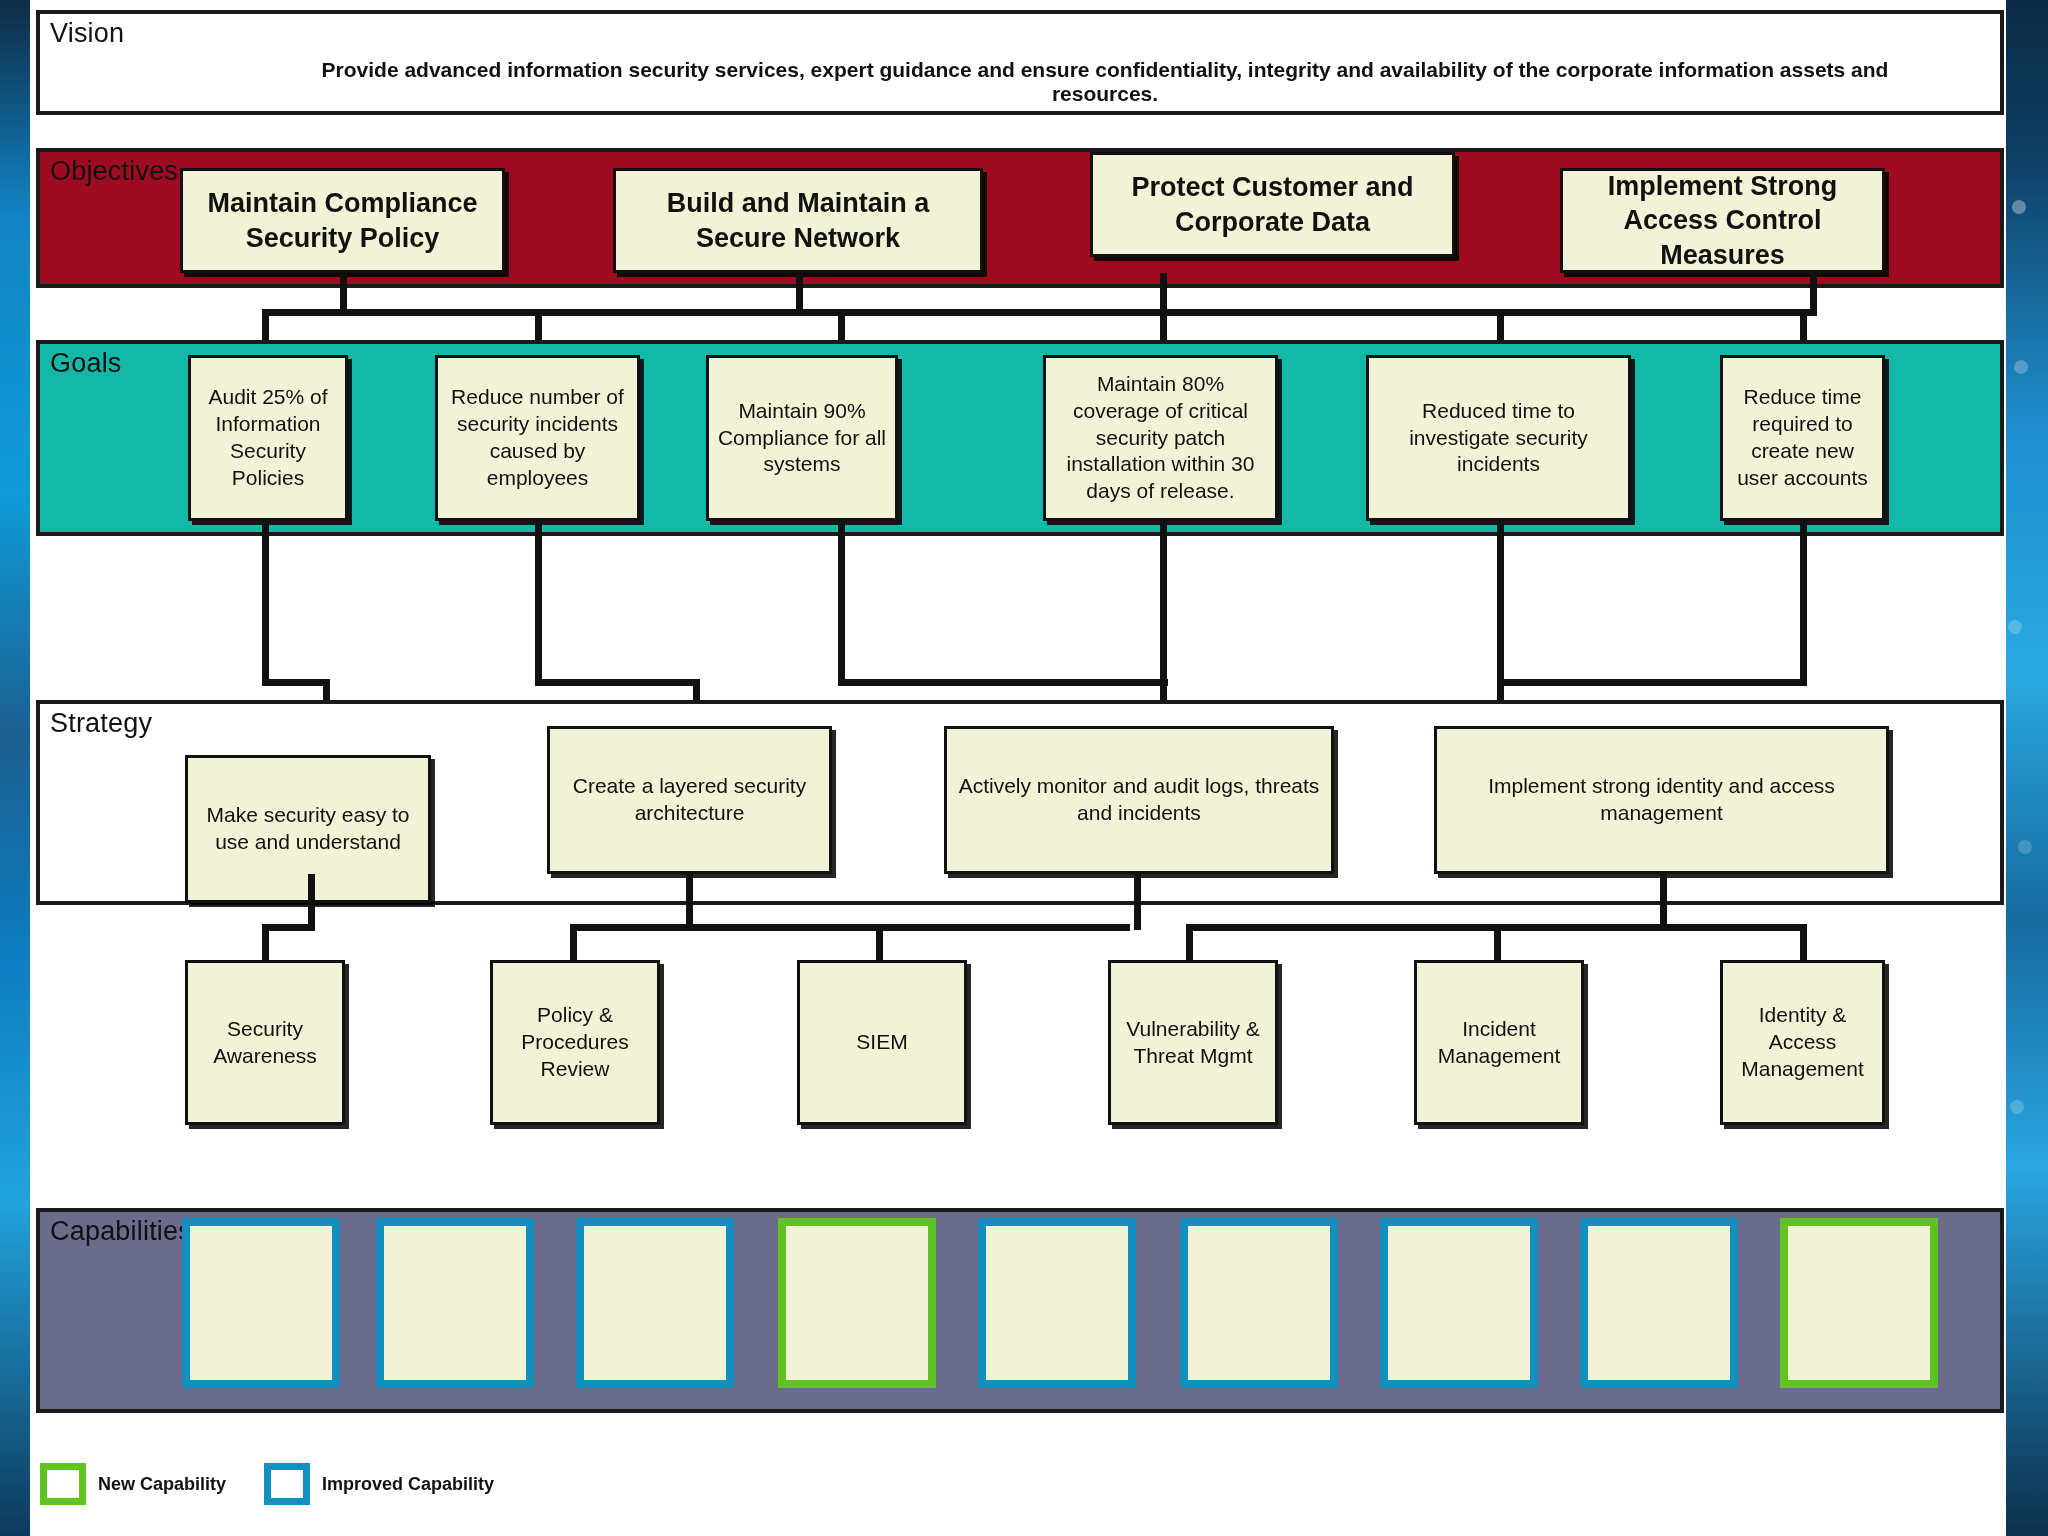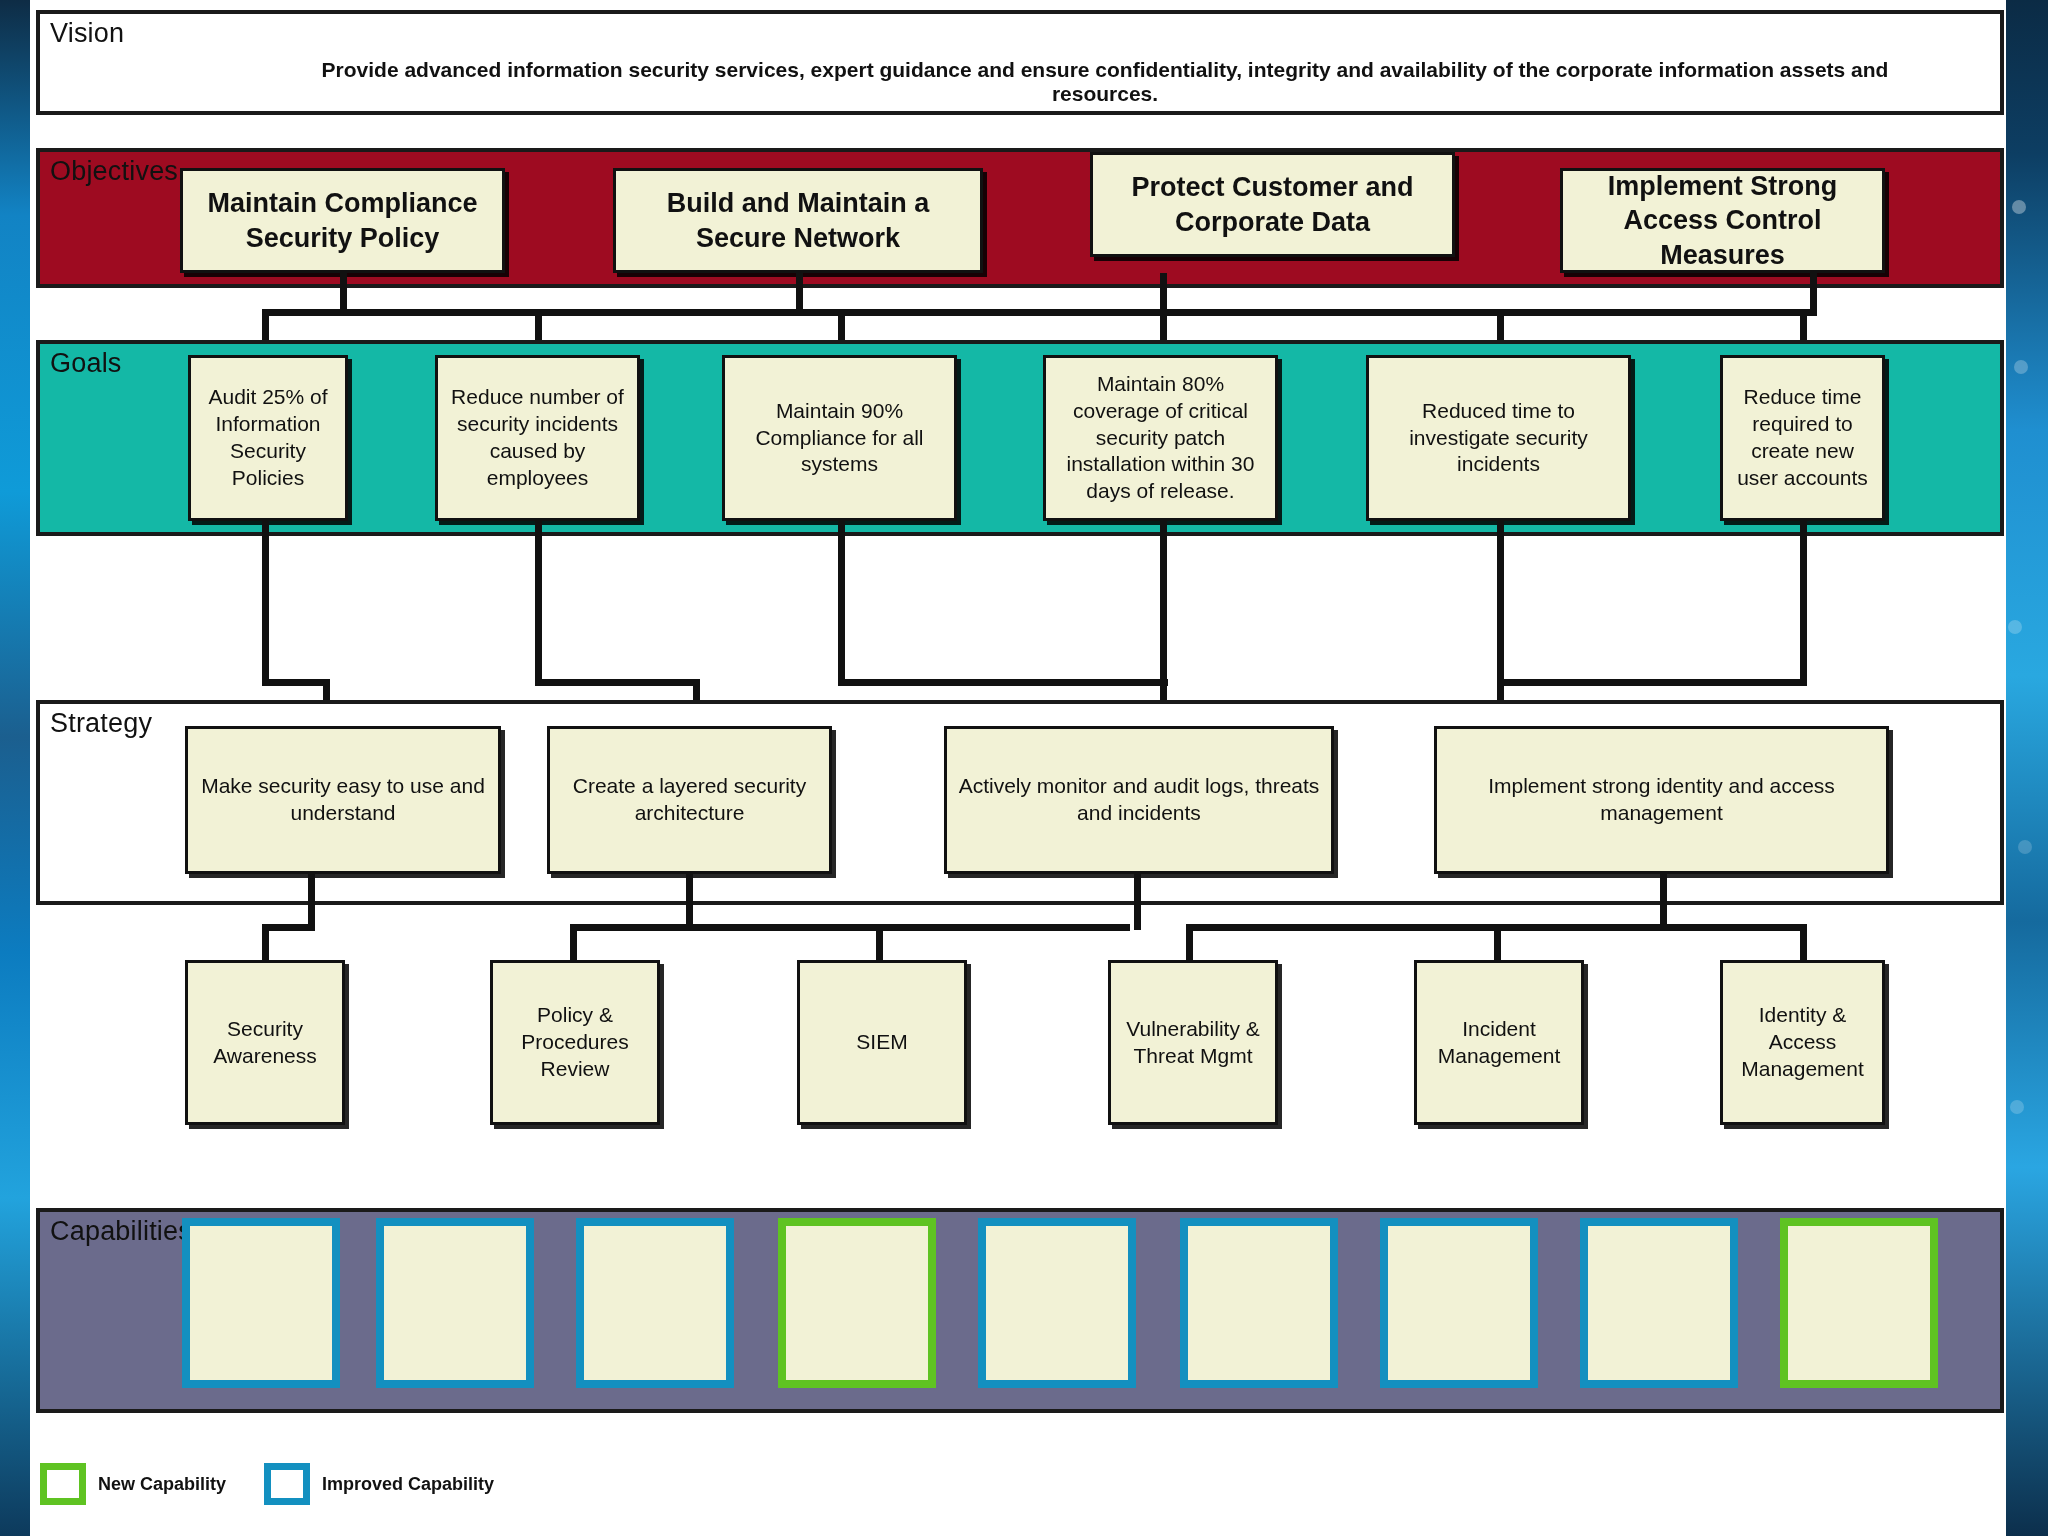--- a/index.html
+++ b/index.html
@@ -111,21 +111,21 @@
   <div class="ln" style="left:838px;  top:309px; width:7px; height:40px;"></div>
   <div class="ln" style="left:1160px; top:309px; width:7px; height:40px;"></div>
   <div class="ln" style="left:1497px; top:309px; width:7px; height:40px;"></div>
   <div class="ln" style="left:1800px; top:309px; width:7px; height:40px;"></div>
 
   <div class="band" style="left:36px; top:340px; width:1968px; height:196px; background:#14b8a6;">
     <span class="band-label">Goals</span>
   </div>
   <div class="node goal" style="left:188px;  top:355px; width:160px; height:166px;">Audit 25% of Information Security Policies</div>
   <div class="node goal" style="left:435px;  top:355px; width:205px; height:166px;">Reduce number of security incidents caused by employees</div>
-  <div class="node goal" style="left:722px;  top:355px; width:235px; height:166px;">Maintain 90% Compliance for all systems</div>
+  <div class="node goal" style="left:706px;  top:355px; width:192px; height:166px;">Maintain 90% Compliance for all systems</div>
   <div class="node goal" style="left:1043px; top:355px; width:235px; height:166px;">Maintain 80% coverage of critical security patch installation within 30 days of release.</div>
   <div class="node goal" style="left:1366px; top:355px; width:265px; height:166px;">Reduced time to investigate security incidents</div>
   <div class="node goal" style="left:1720px; top:355px; width:165px; height:166px;">Reduce time required to create new user accounts</div>
 
   <div class="ln" style="left:262px; top:521px; width:7px;  height:165px;"></div>
   <div class="ln" style="left:262px; top:679px; width:68px;  height:7px;"></div>
   <div class="ln" style="left:323px; top:679px; width:7px;  height:50px;"></div>
 
   <div class="ln" style="left:535px; top:521px; width:7px;  height:165px;"></div>
   <div class="ln" style="left:535px; top:679px; width:165px; height:7px;"></div>
@@ -137,21 +137,21 @@
   <div class="ln" style="left:1160px; top:521px; width:7px; height:208px;"></div>
 
   <div class="ln" style="left:1497px; top:521px; width:7px; height:208px;"></div>
 
   <div class="ln" style="left:1800px; top:521px; width:7px; height:165px;"></div>
   <div class="ln" style="left:1497px; top:679px; width:310px; height:7px;"></div>
 
   <div class="band" style="left:36px; top:700px; width:1968px; height:205px; background:#FFFFFF;">
     <span class="band-label">Strategy</span>
   </div>
-  <div class="node strat" style="left:185px;  top:726px; width:316px; height:148px;padding-left:8px;">Make security easy to use and understand</div>
+  <div class="node strat" style="left:185px;  top:755px; width:246px; height:148px;padding-left:8px;">Make security easy to use and understand</div>
   <div class="node strat" style="left:547px;  top:726px; width:285px; height:148px;">Create a layered security architecture</div>
   <div class="node strat" style="left:944px;  top:726px; width:390px; height:148px;">Actively monitor and audit logs, threats and incidents</div>
   <div class="node strat" style="left:1434px; top:726px; width:455px; height:148px;">Implement strong identity and access management</div>
 
   <div class="ln" style="left:308px;  top:874px; width:7px; height:56px;"></div>
   <div class="ln" style="left:686px;  top:874px; width:7px; height:56px;"></div>
   <div class="ln" style="left:1134px; top:874px; width:7px; height:56px;"></div>
   <div class="ln" style="left:1660px; top:874px; width:7px; height:56px;"></div>
 
   <div class="ln" style="left:262px; top:924px; width:53px;  height:7px;"></div>

